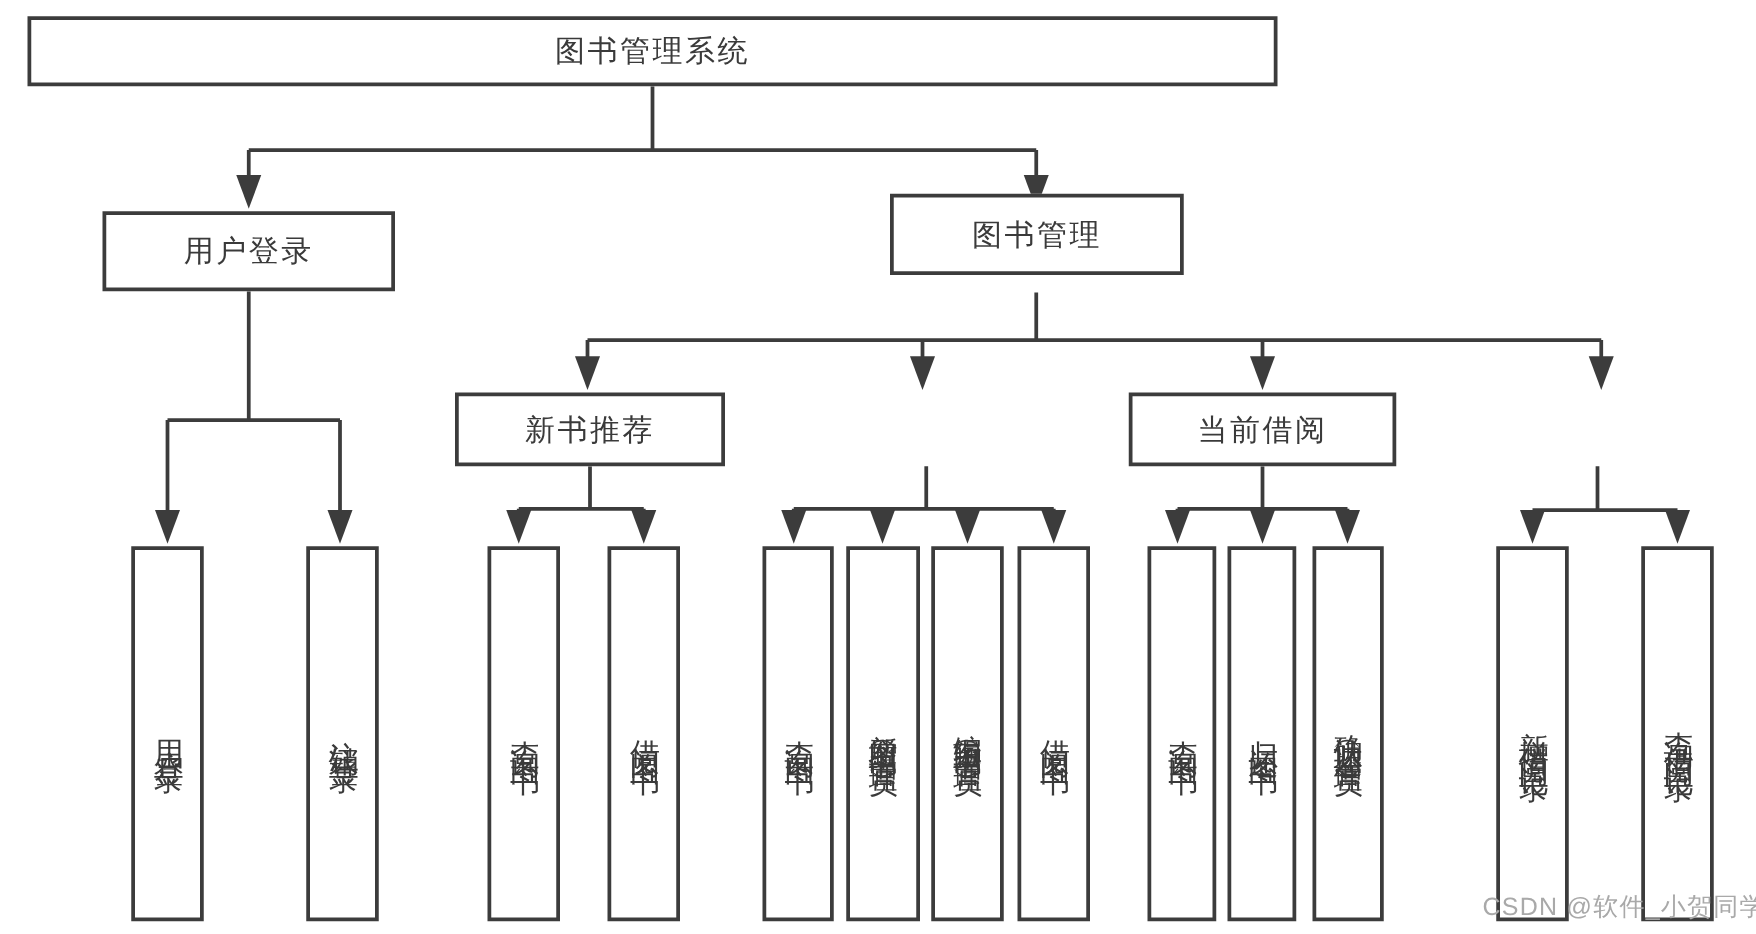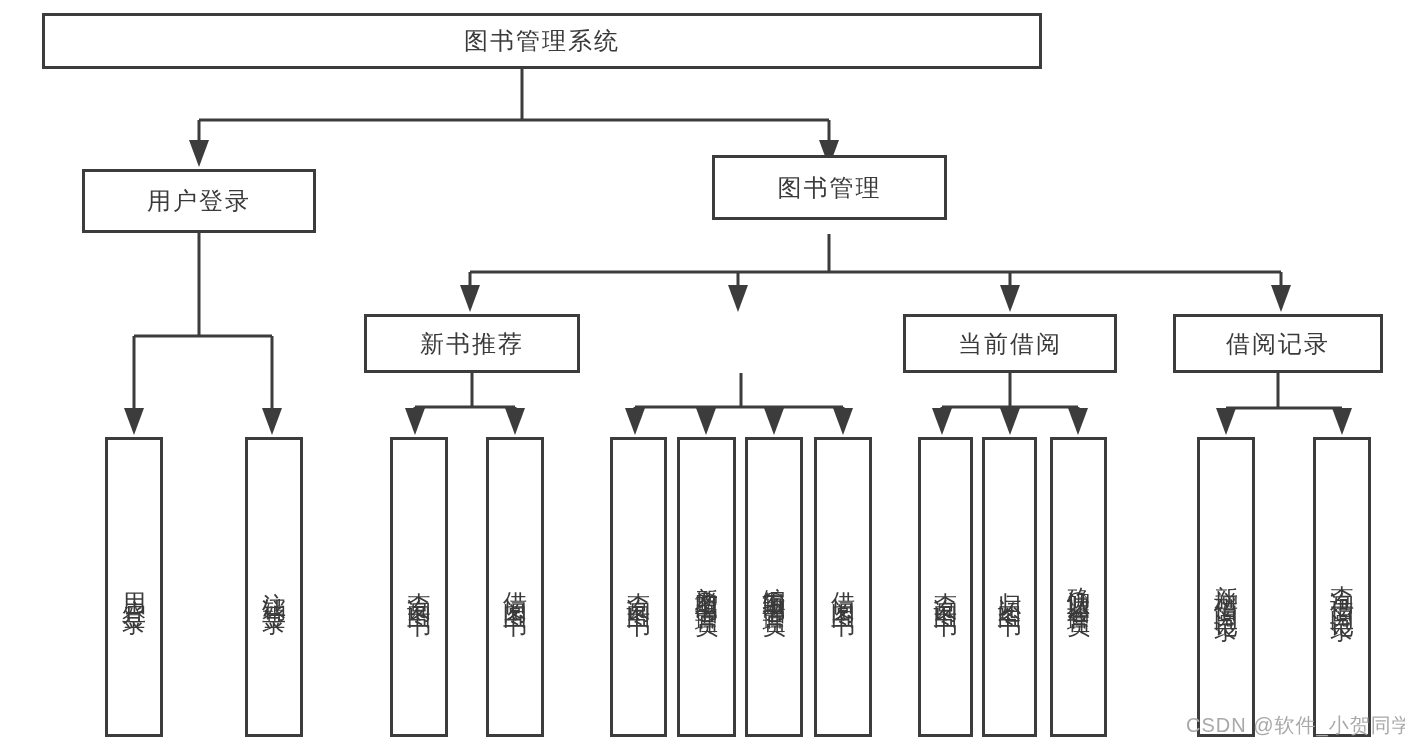--- a/index.html
+++ b/index.html
@@ -88,39 +88,36 @@
 
       <polygon points="932,408 952,408 942,435"></polygon>
       <polygon points="1000,408 1020,408 1010,435"></polygon>
       <polygon points="1068,408 1088,408 1078,435"></polygon>
 
       <polygon points="1216,408 1236,408 1226,435"></polygon>
       <polygon points="1332,408 1352,408 1342,435"></polygon>
     </g>
   </svg>
 
-  <div class="node hbox" style="left:22px;top:13px;width:1000px;height:56px;margin-left:20px;">
+  <div class="node hbox" style="left:22px;top:13px;width:1000px;height:56px;">
     <span>图书管理系统</span>
   </div>
 
   <div class="node hbox" style="left:82px;top:169px;width:234px;height:64px;">
     <span>用户登录</span>
   </div>
   <div class="node hbox" style="left:712px;top:155px;width:235px;height:65px;">
     <span>图书管理</span>
   </div>
 
   <div class="node hbox" style="left:364px;top:314px;width:216px;height:59px;">
     <span>新书推荐</span>
   </div>
   <div class="node hbox" style="left:903px;top:314px;width:214px;height:59px;text-align:center;">
     <span>当前借阅</span>
-  </div>
-  <div class="node hbox" style="left:1173px;top:314px;width:210px;height:59px;">
-    <span>借阅记录</span>
   </div>
 
   <div class="node vbox" style="left:105px;top:437px;width:58px;height:300px;">
     <span>用户登录</span>
   </div>
   <div class="node vbox" style="left:245px;top:437px;width:58px;height:300px;">
     <span>注销登录</span>
   </div>
   <div class="node vbox" style="left:390px;top:437px;width:58px;height:300px;">
     <span>查询图书</span>

